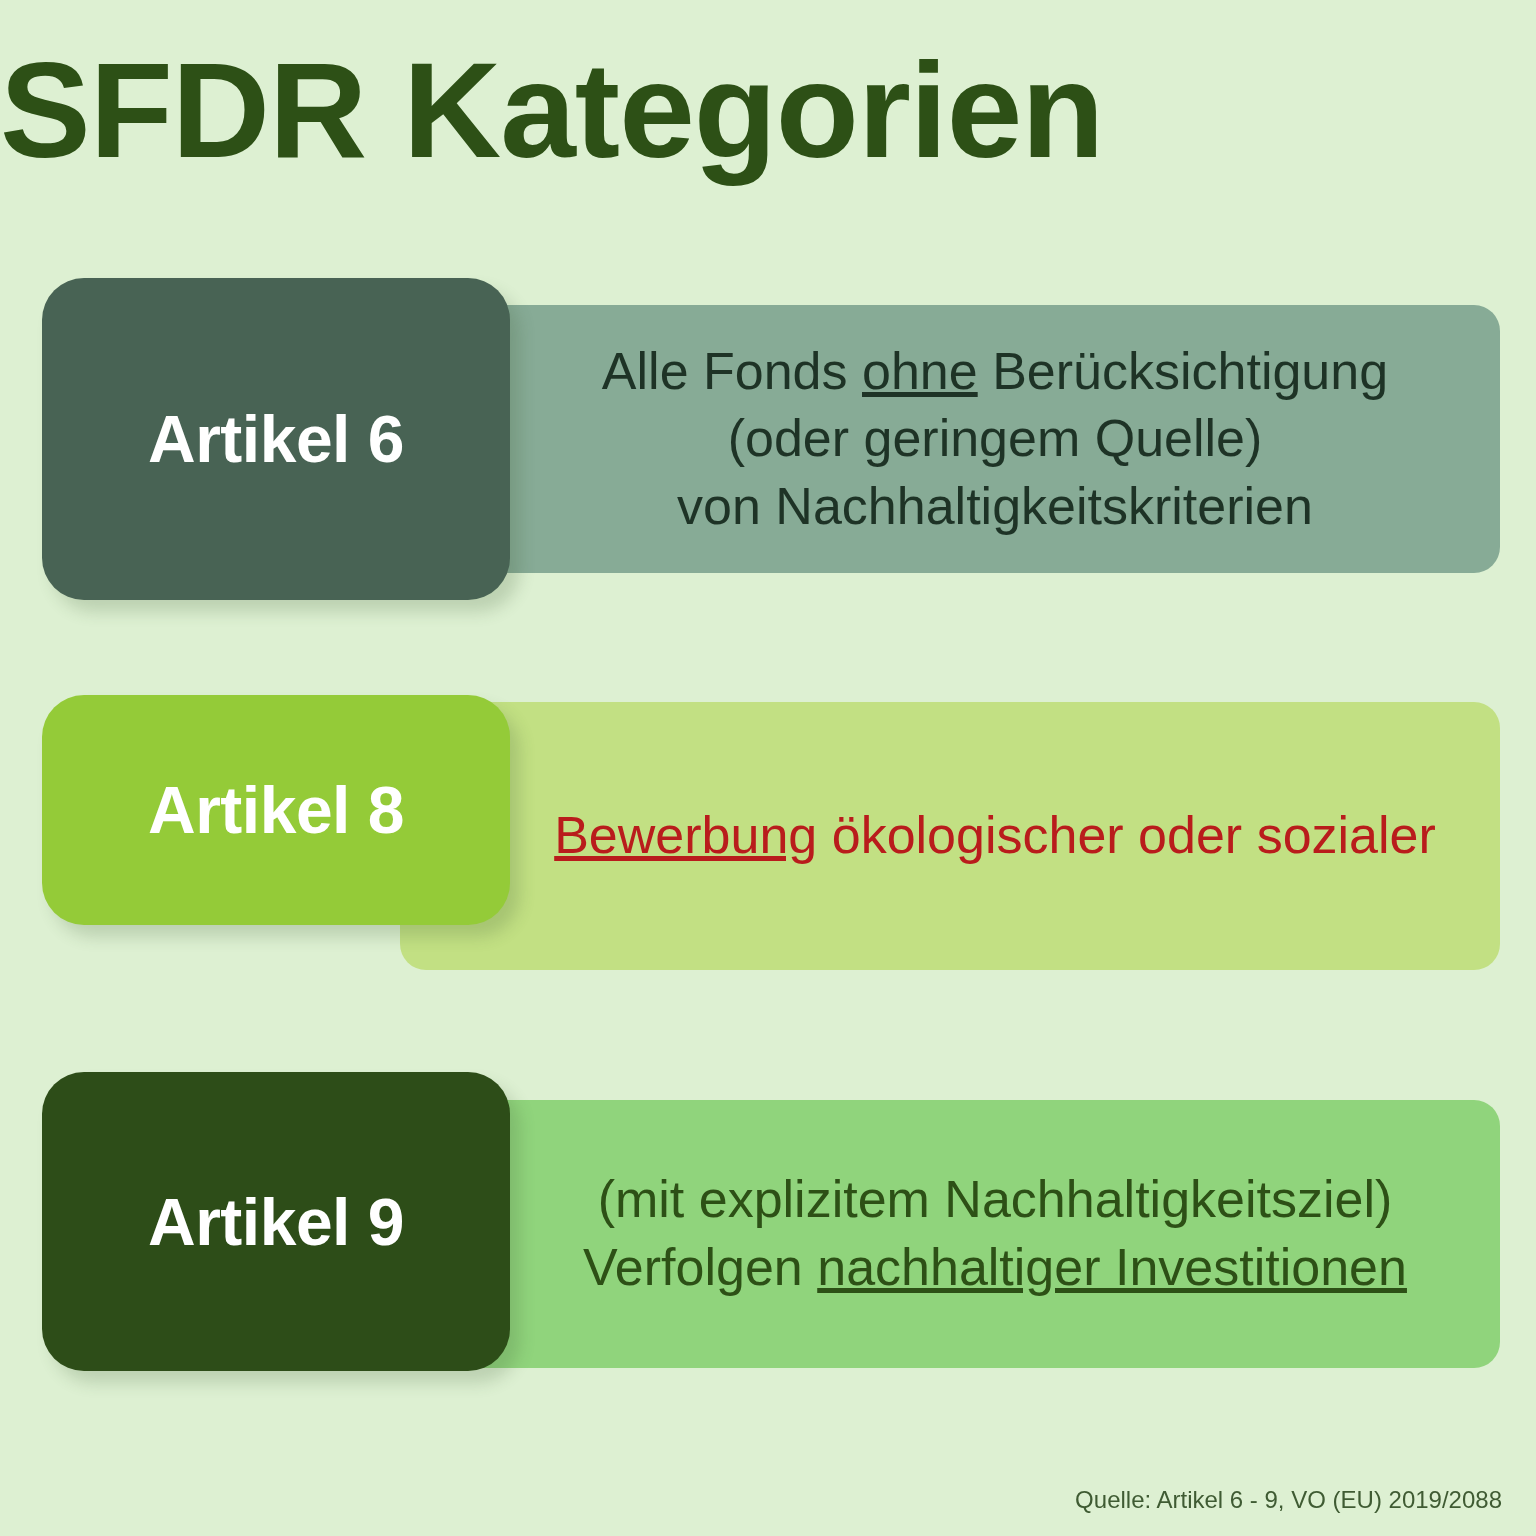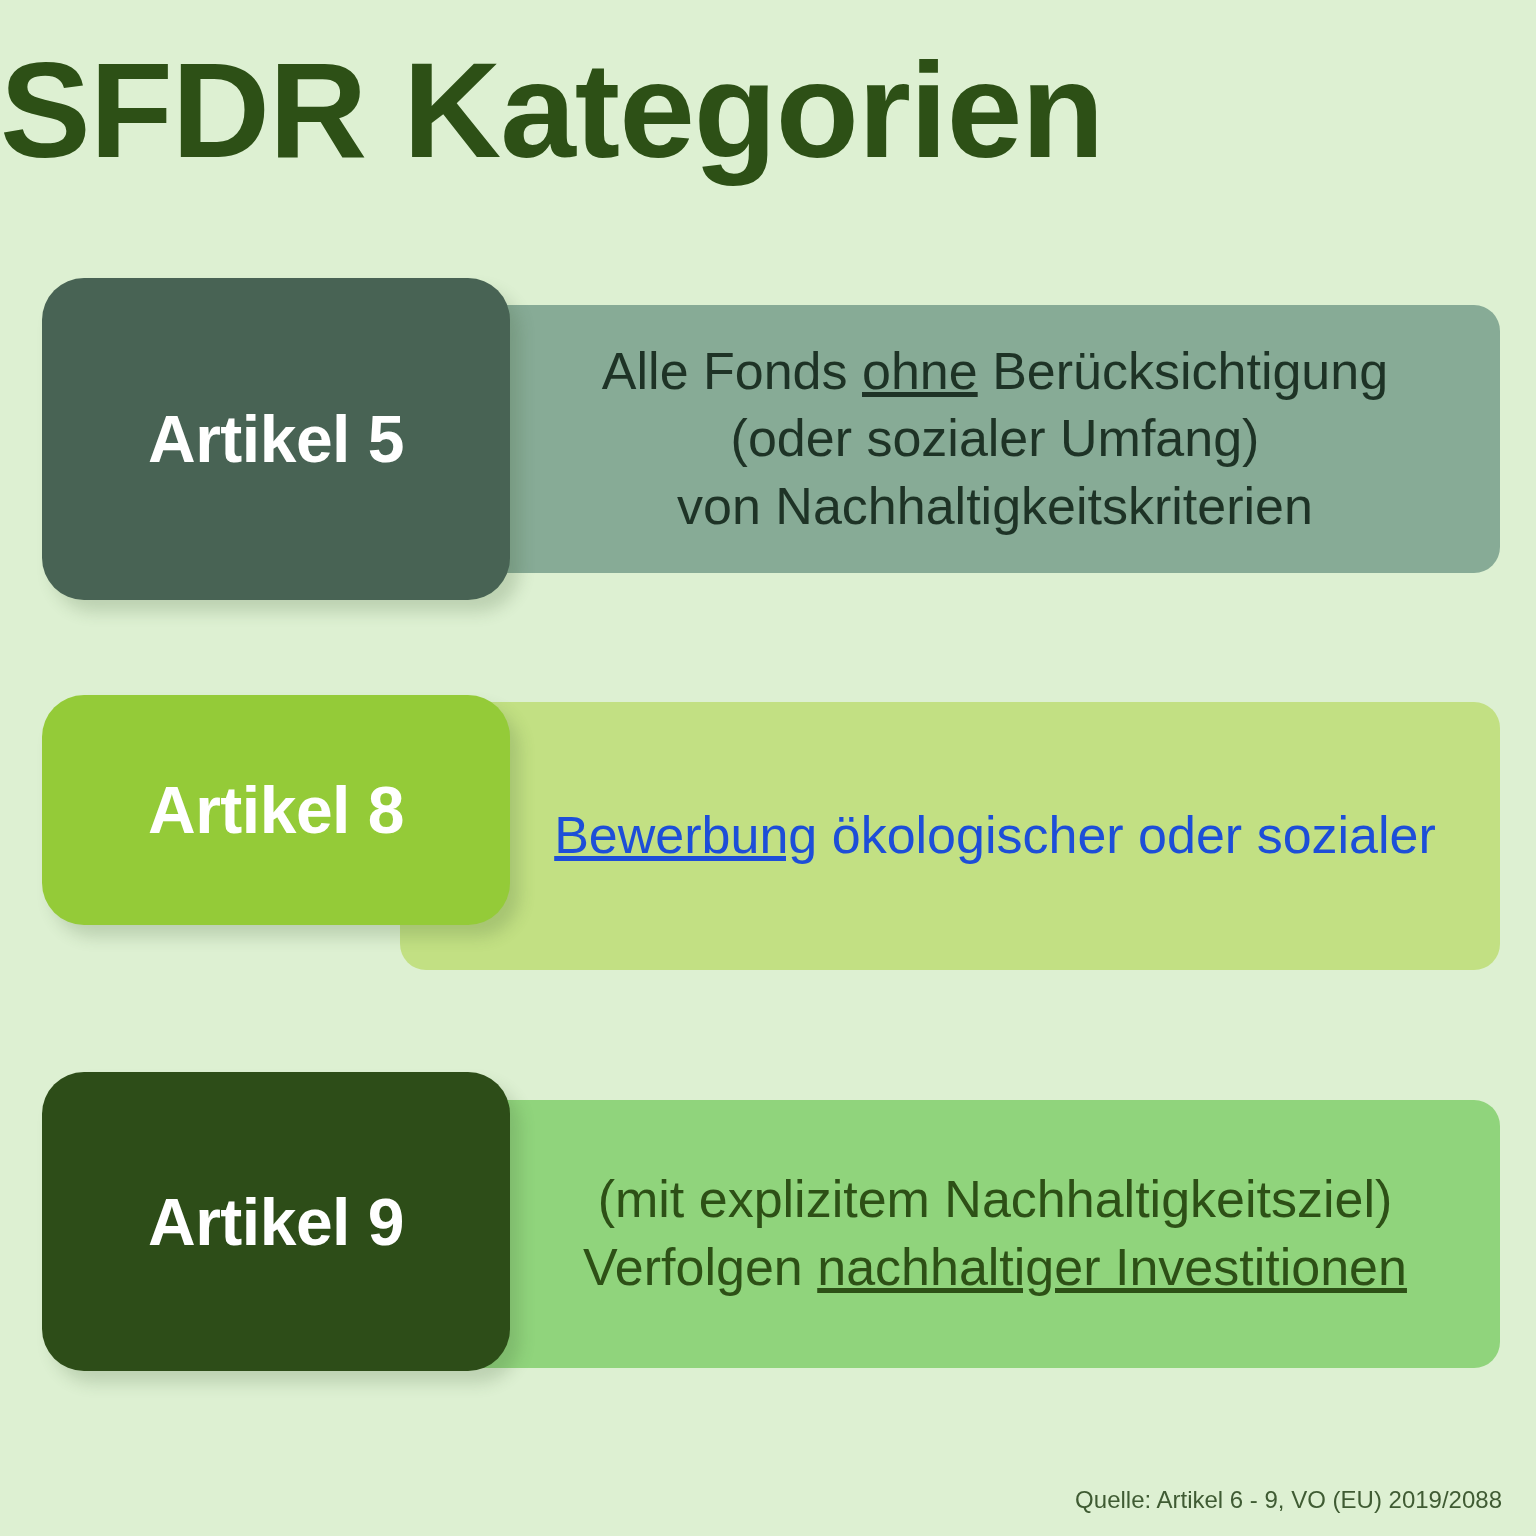--- a/index.html
+++ b/index.html
@@ -113,32 +113,32 @@
 <body style="background: rgb(221, 240, 210);">
 
 <div class="page">
 
   <div class="title" style="color: rgb(45, 80, 22);">SFDR Kategorien</div>
 
   <div class="row row-1">
     <div class="bar" style="background: rgb(135, 171, 150);">
       <div class="bar-text" style="color: rgb(30, 51, 38);">
           <div>Alle Fonds <u>ohne</u> Berücksichtigung</div>
-          <div>(oder sozialer Umfang)</div>
+          <div>(oder geringem Quelle)</div>
           <div>von Nachhaltigkeitskriterien</div>
         </div>
     </div>
     <div class="badge" style="background: rgb(72, 99, 84);">
-      <span class="badge-label">Artikel 5</span>
+      <span class="badge-label">Artikel 6</span>
     </div>
   </div>
 
   <div class="row row-2">
     <div class="bar" style="background: rgb(194, 224, 131);">
-      <div class="bar-text" style="color: #1d4ed8;">
+      <div class="bar-text" style="color: #b91c1c;">
           <div><u>Bewerbung</u> ökologischer oder sozialer</div>
         </div>
     </div>
     <div class="badge" style="background: rgb(148, 203, 56);">
       <span class="badge-label">Artikel 8</span>
     </div>
   </div>
 
   <div class="row row-3">
     <div class="bar" style="background: rgb(144, 212, 124);">

